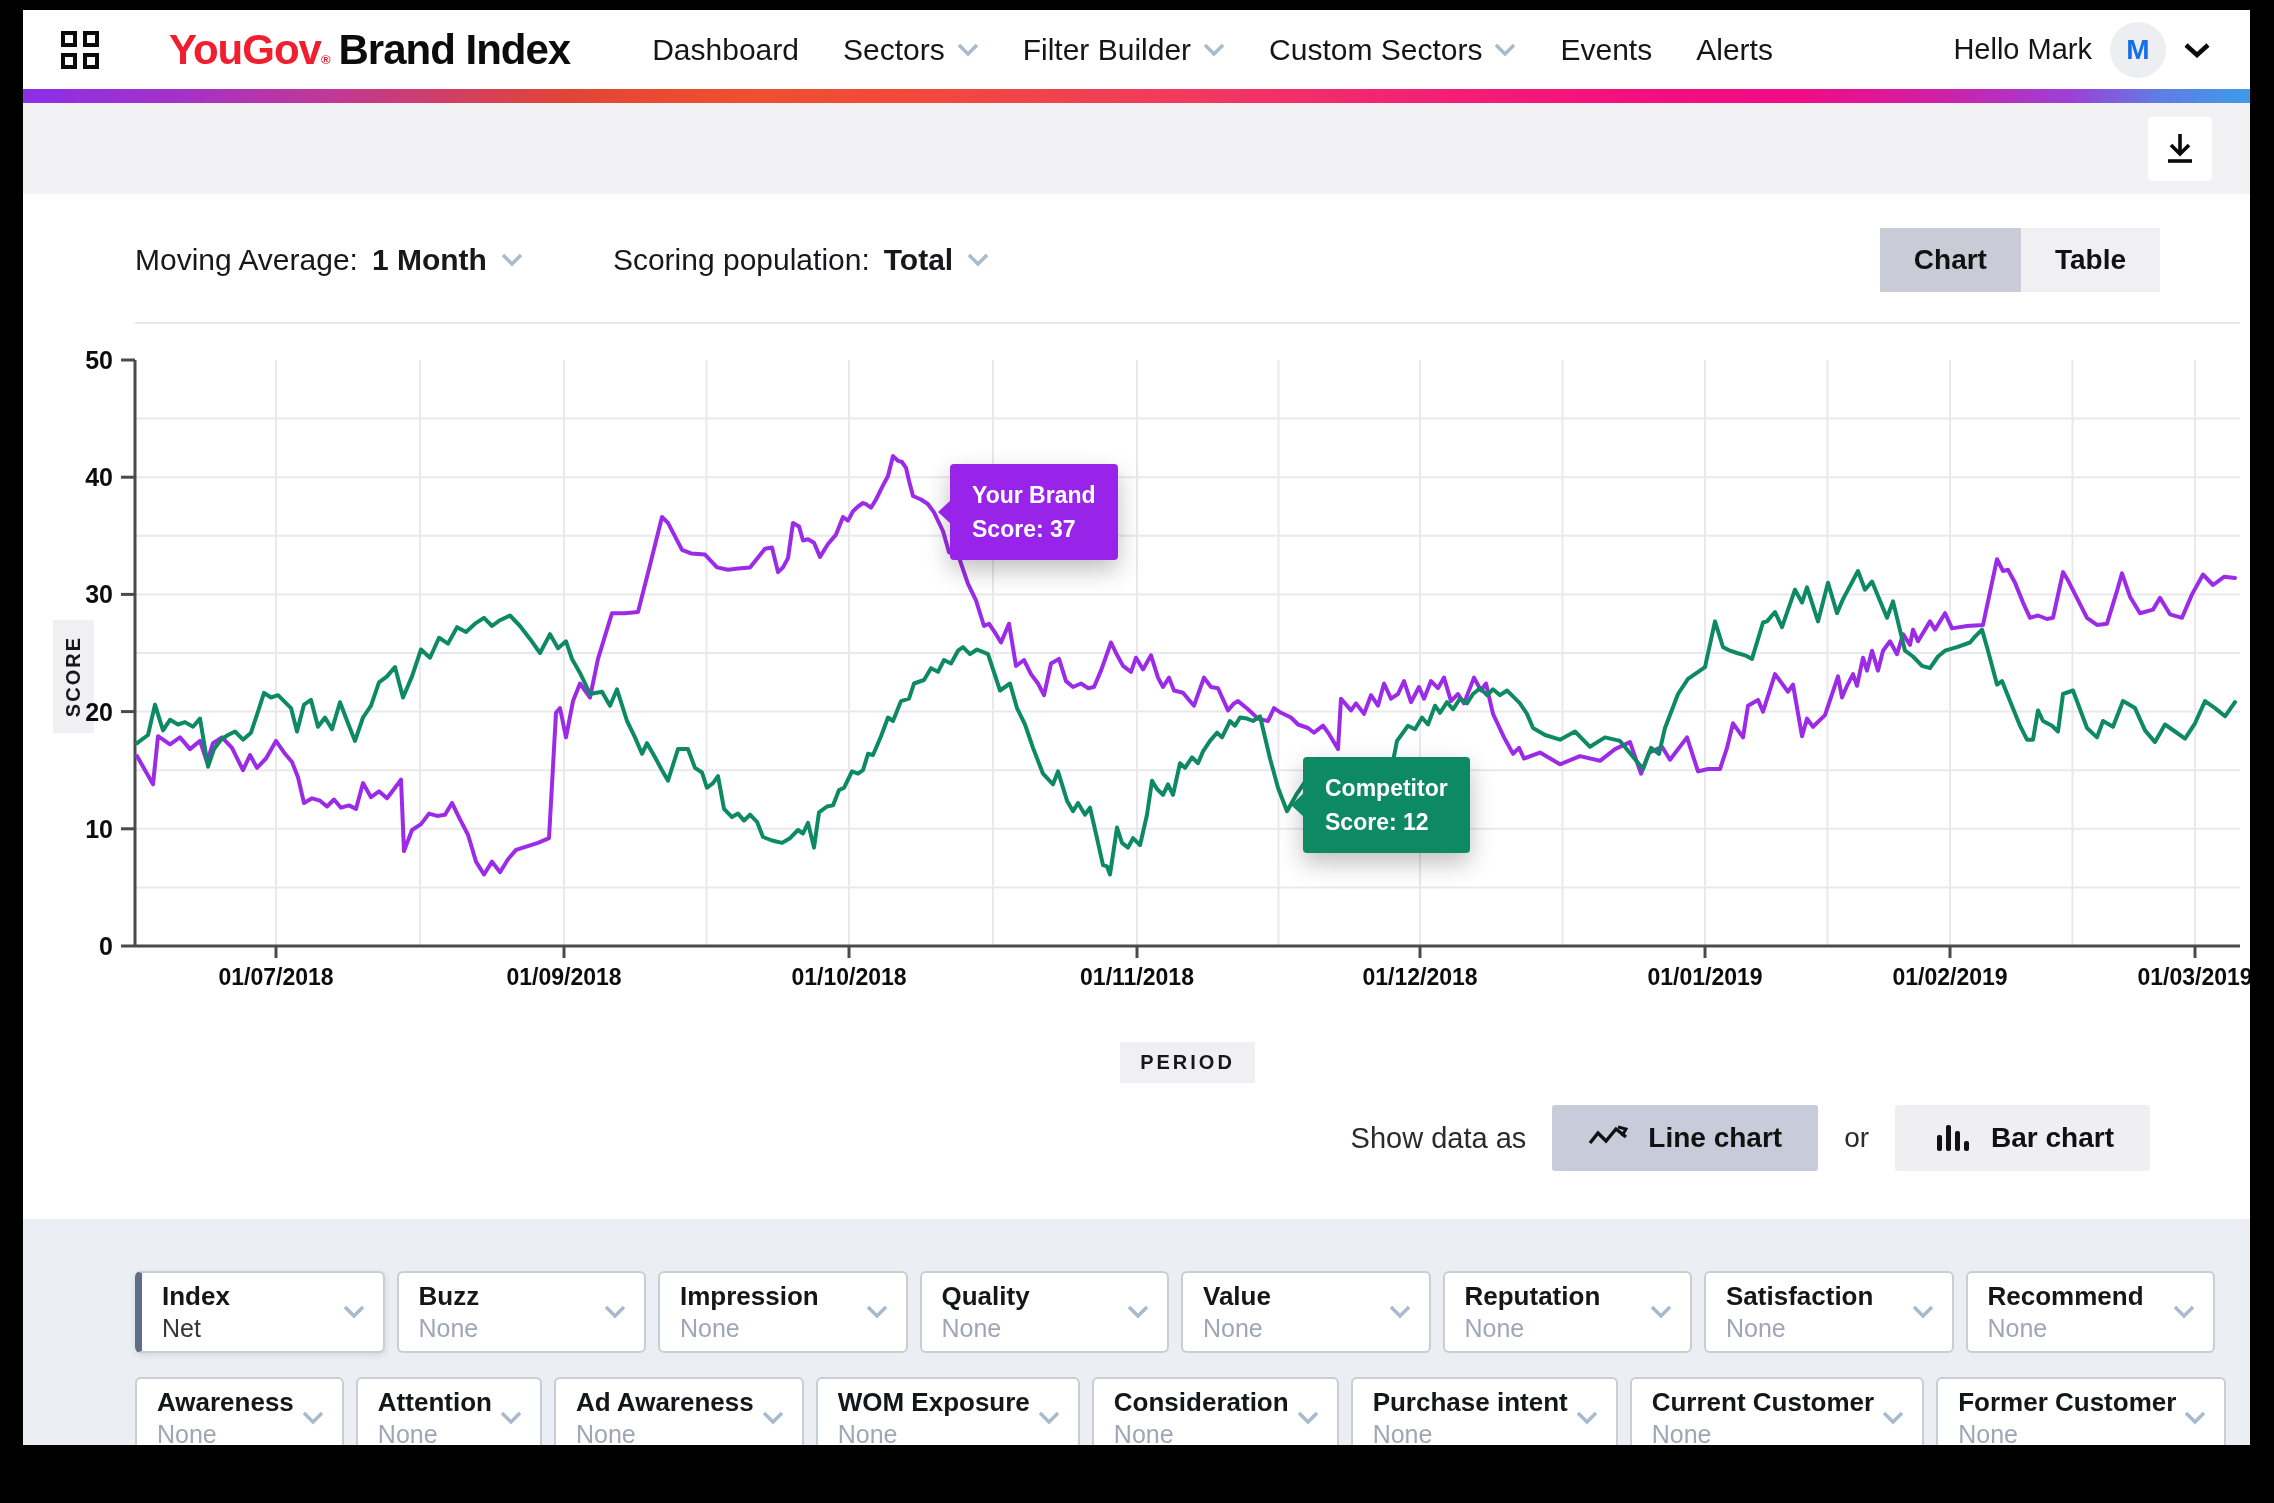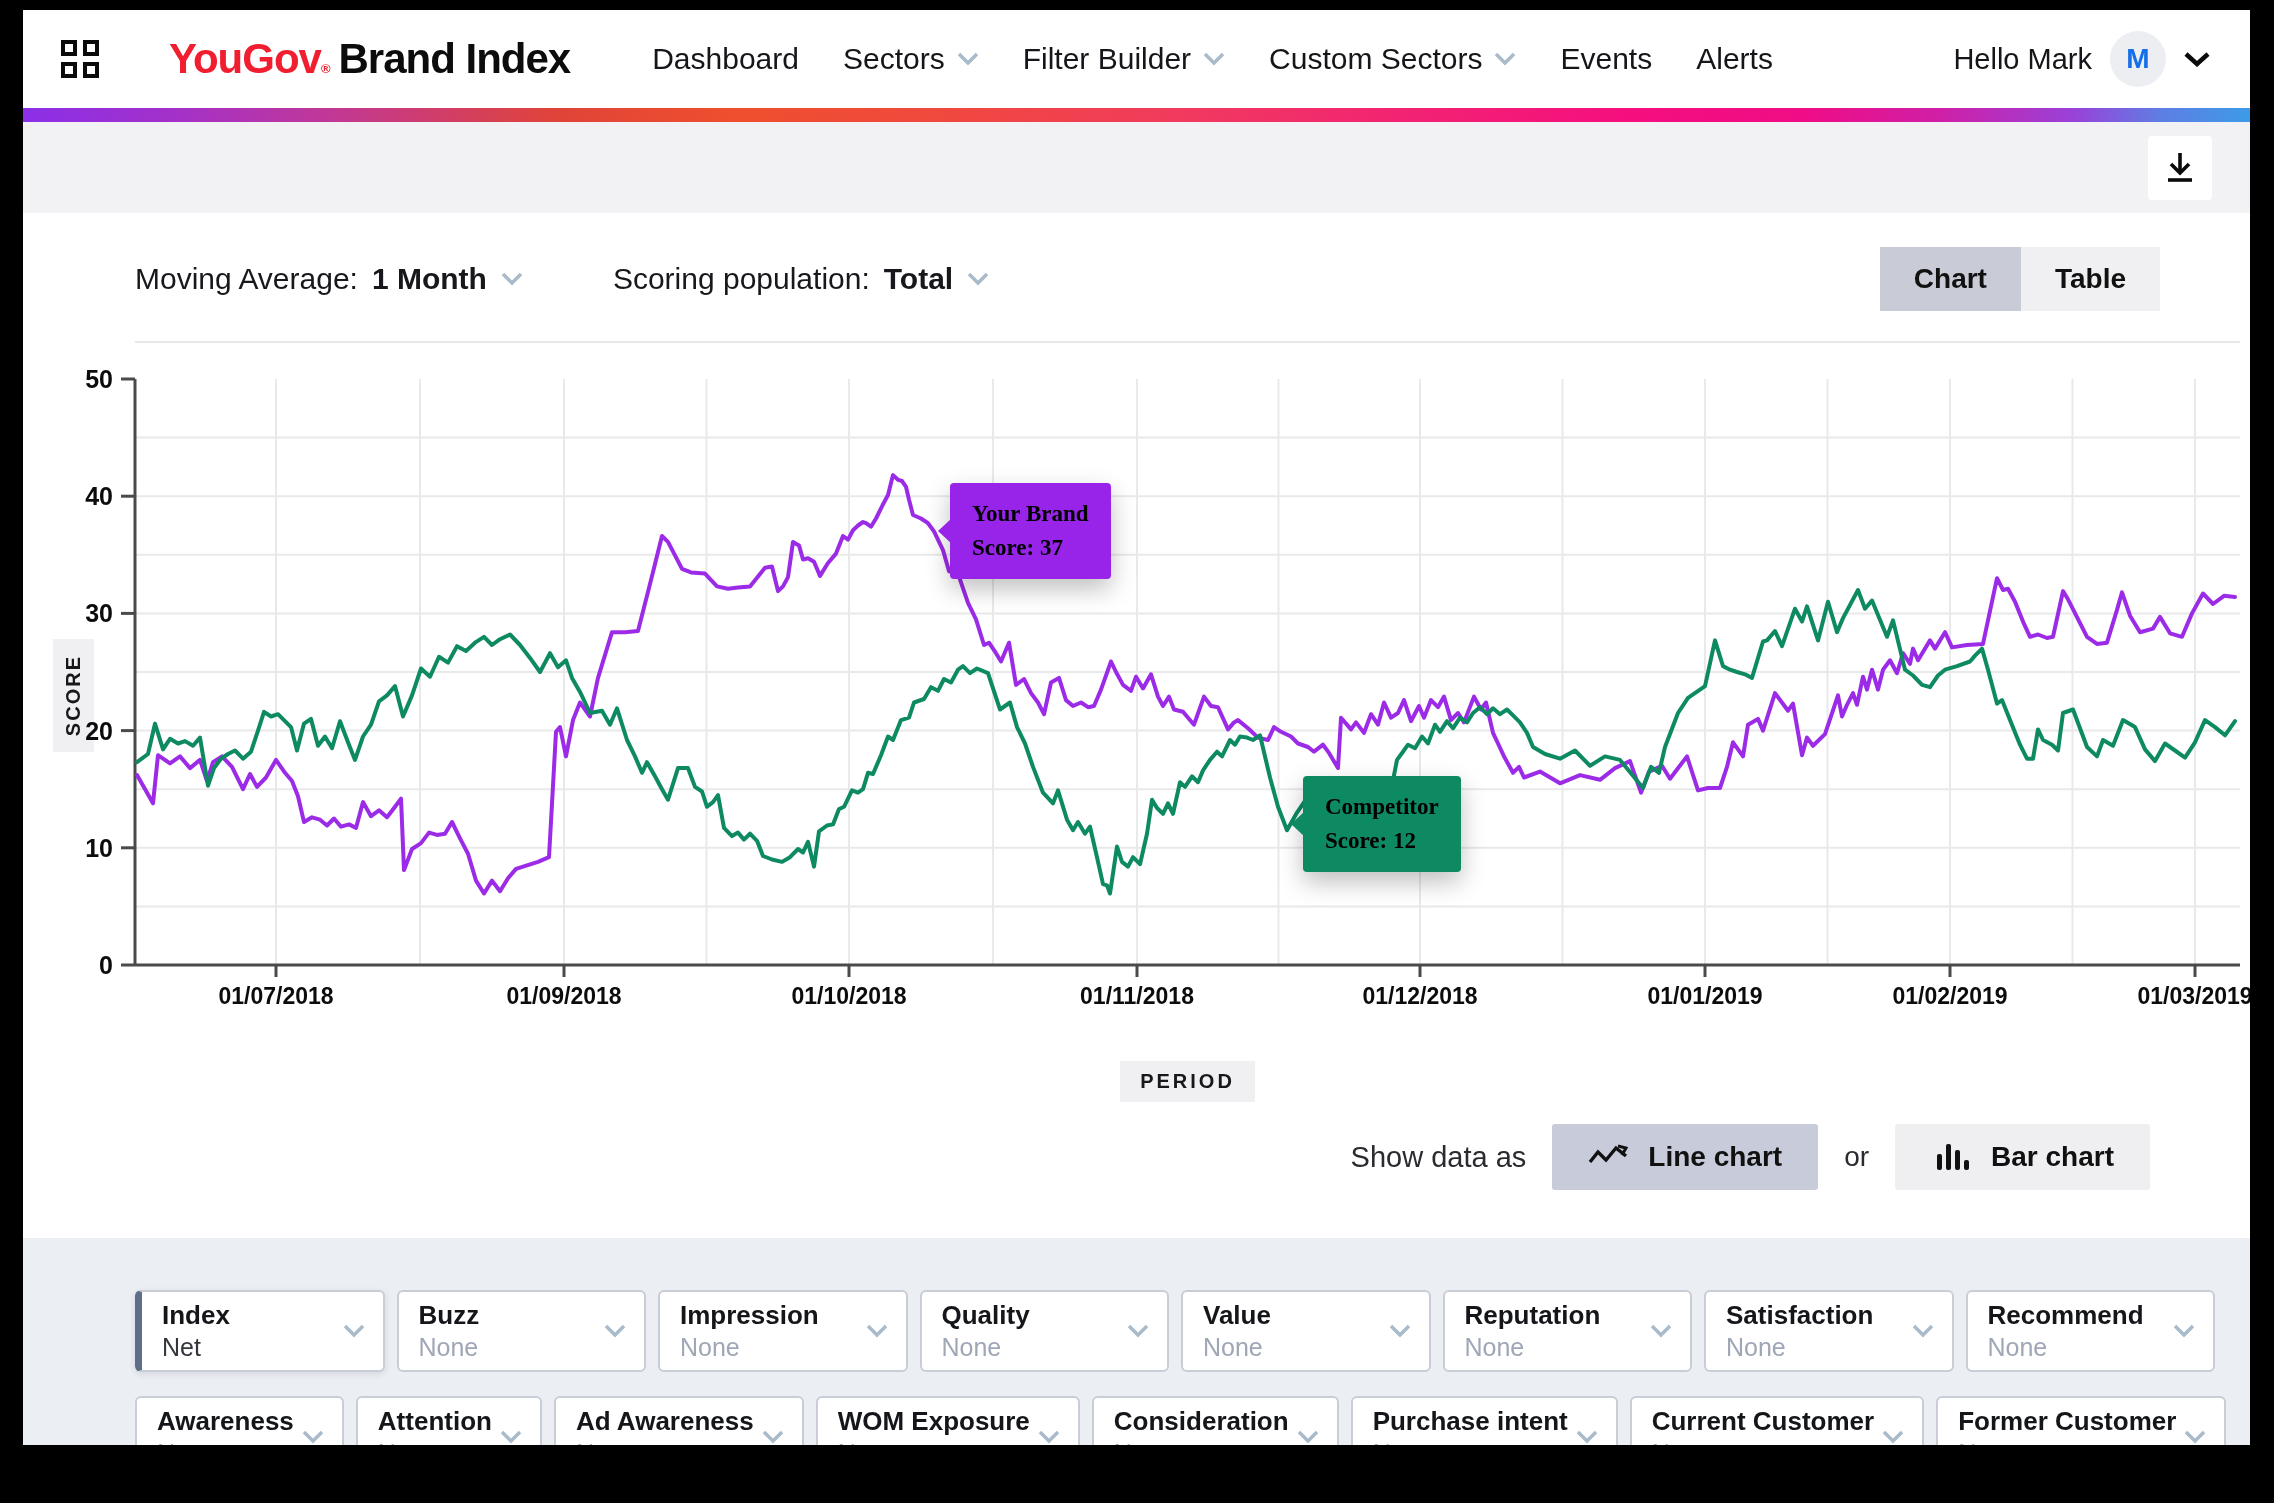--- a/index.html
+++ b/index.html
@@ -1,21 +1,21 @@
 <!DOCTYPE html>
 <html><head>
 <meta charset="utf-8">
 <style>
   * { box-sizing: border-box; margin: 0; padding: 0; }
   html,body { background:#000; font-family:"Liberation Sans", sans-serif; }
   body { width:2274px; height:1503px; overflow:hidden; }
   .page { position:relative; margin:10px 24px 0 23px; width:2227px; height:1435px; background:#fff; overflow:hidden; }
 
   
-  .nav { height:98px; background:#fff; display:flex; align-items:center; padding:0 40px 0 38px; }
+  .nav { height:79px; background:#fff; display:flex; align-items:center; padding:0 40px 0 38px; }
   .grid-icon { display:grid; grid-template-columns:16px 16px; grid-template-rows:16px 16px; gap:6px; margin-right:70px; }
   .grid-icon span { border:4px solid #0a0a0a; }
   .logo { display:flex; align-items:baseline; white-space:nowrap; }
   .logo-brand { color:#f01e2e; font-weight:bold; font-size:42px; letter-spacing:-1px; }
   .logo-reg { color:#f01e2e; font-size:13px; vertical-align:super; font-weight:bold; margin-right:8px; }
   .logo-product { color:#0c0c0c; font-weight:bold; font-size:42px; letter-spacing:-1px; }
   .nav-items { display:flex; align-items:center; gap:44px; margin-left:82px; }
   .nav-item { display:flex; align-items:center; gap:12px; font-size:30px; color:#15151a; cursor:pointer; white-space:nowrap; }
   .chev { width:22px; height:14px; }
   .chev polyline { fill:none; stroke:#a9bacb; stroke-width:3.5; }
@@ -45,21 +45,21 @@
   .toggle-btn.sel { background:#c9cbd6; }
   .divider { height:2px; background:#e7e8ea; margin:30px 10px 0 112px; }
 
   
   .chart-zone { position:relative; margin:36px 10px 0 112px; }
   .chart-wrap { position:relative; width:2105px; height:586px; }
   .chart-wrap svg.plot { position:absolute; left:0; top:0; overflow:visible; }
   .ylabel-badge { position:absolute; left:-82px; top:260px; background:#f0f0f2; color:#17171c; font-weight:bold; font-size:20px; letter-spacing:2px; padding:16px 9px; writing-mode:vertical-rl; transform:rotate(180deg); }
   .ytick { position:absolute; right:100%; margin-right:22px; transform:translateY(-50%); font-weight:bold; font-size:25px; color:#0c0c0c; }
   .xtick { position:absolute; top:100%; margin-top:18px; transform:translateX(-50%); font-weight:bold; font-size:23px; color:#0c0c0c; white-space:nowrap; }
-  .tooltip { position:absolute; transform:translate(16px,-50%); color:#000000; font-weight:bold; font-size:23px; line-height:34px; padding:14px 22px; border-radius:4px; white-space:nowrap; box-shadow:0 10px 24px rgba(0,0,0,.25);font-family:Liberation Serif, serif; }
+  .tooltip { position:absolute; transform:translate(16px,-50%); color:#ffffff; font-weight:bold; font-size:23px; line-height:34px; padding:14px 22px; border-radius:4px; white-space:nowrap; box-shadow:0 10px 24px rgba(0,0,0,.25); }
   .tooltip:before { content:""; position:absolute; left:-12px; top:50%; transform:translateY(-50%); border-top:13px solid transparent; border-bottom:13px solid transparent; border-right-width:14px; border-right-style:solid; border-right-color:inherit; }
   .xaxis-title-row { display:flex; justify-content:center; margin:96px 0 0 112px; width:2105px; }
   .xlabel-badge { background:#f0f0f2; color:#17171c; font-weight:bold; font-size:20px; letter-spacing:3px; padding:9px 20px; }
 
   
   .showdata { display:flex; align-items:center; justify-content:flex-end; gap:26px; margin:22px 100px 46px 0; }
   .showdata-label { font-size:29px; color:#2a2a30; }
   .sd-btn { display:flex; align-items:center; gap:20px; font-size:28px; font-weight:bold; color:#111; padding:17px 36px; border-radius:3px; cursor:pointer; }
   .sd-btn.line { background:#c7cbda; }
   .sd-btn.bar { background:#efeff2; }

